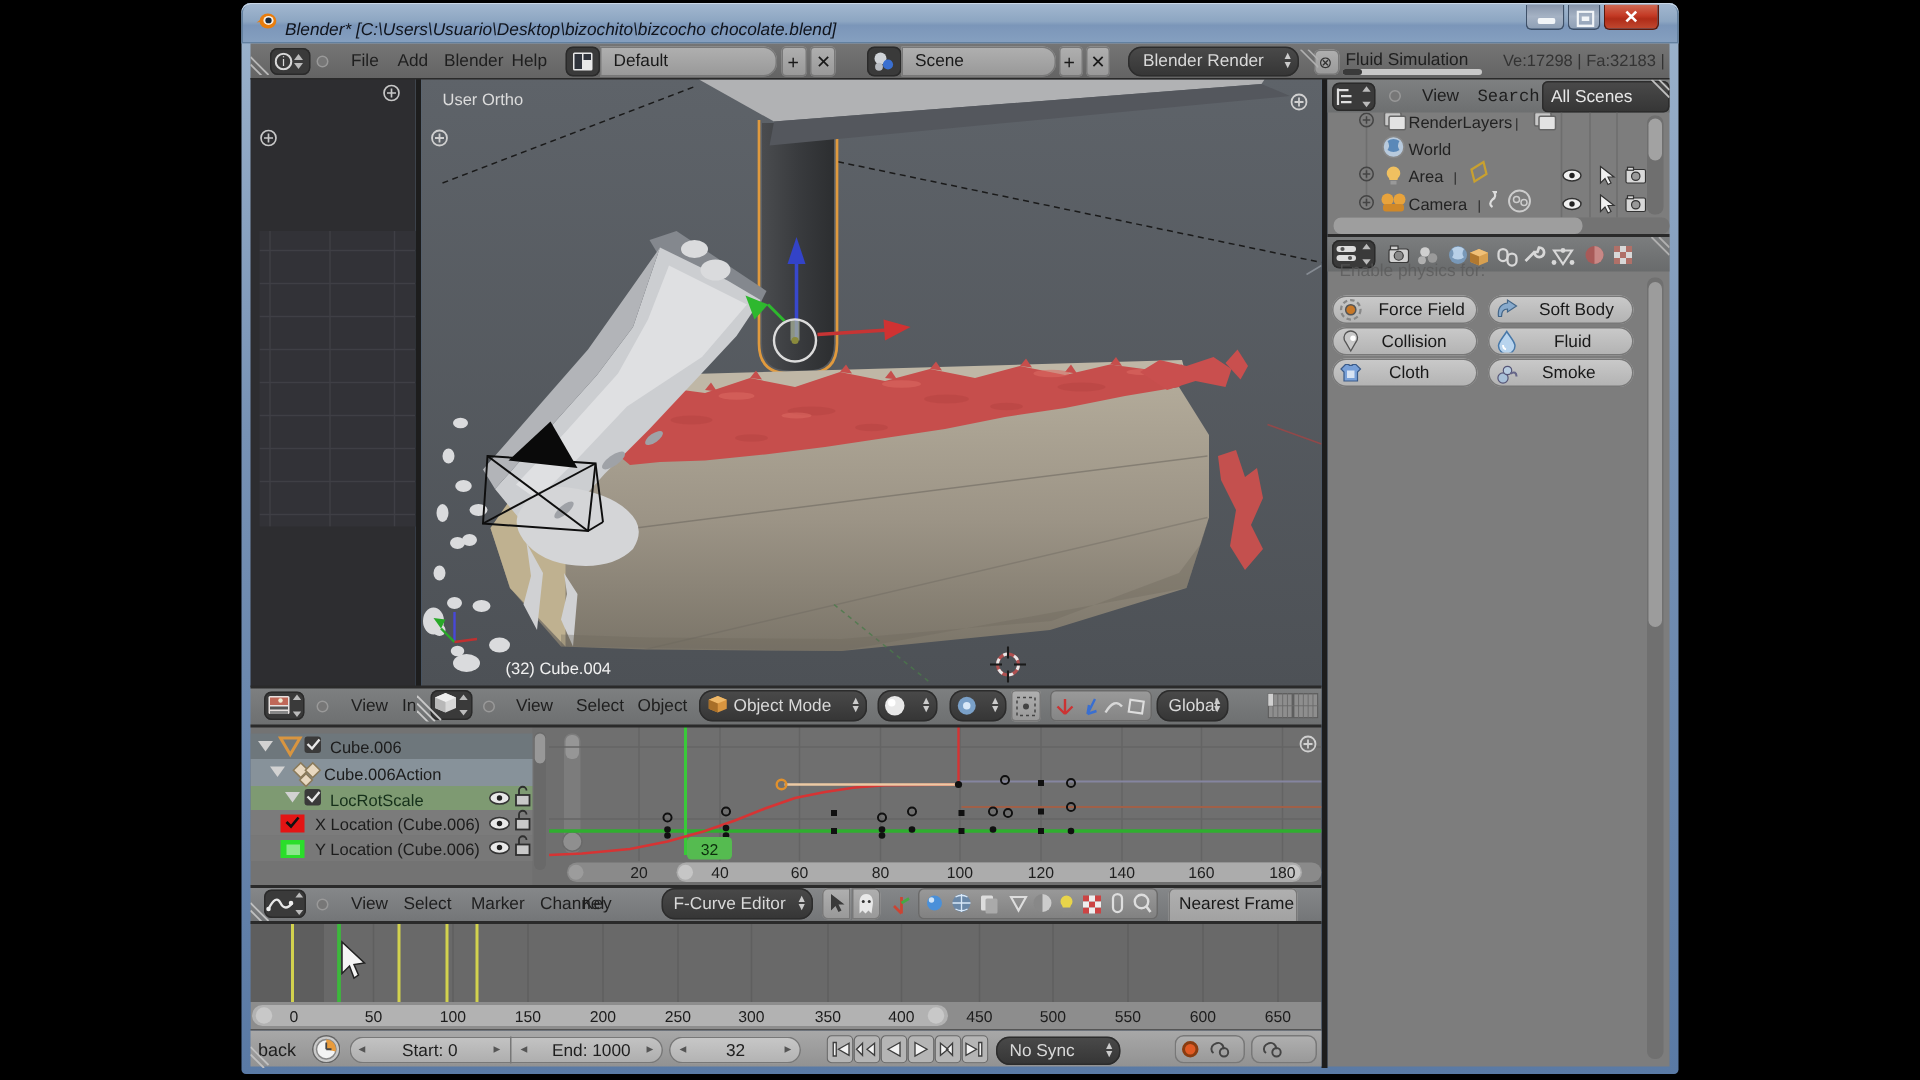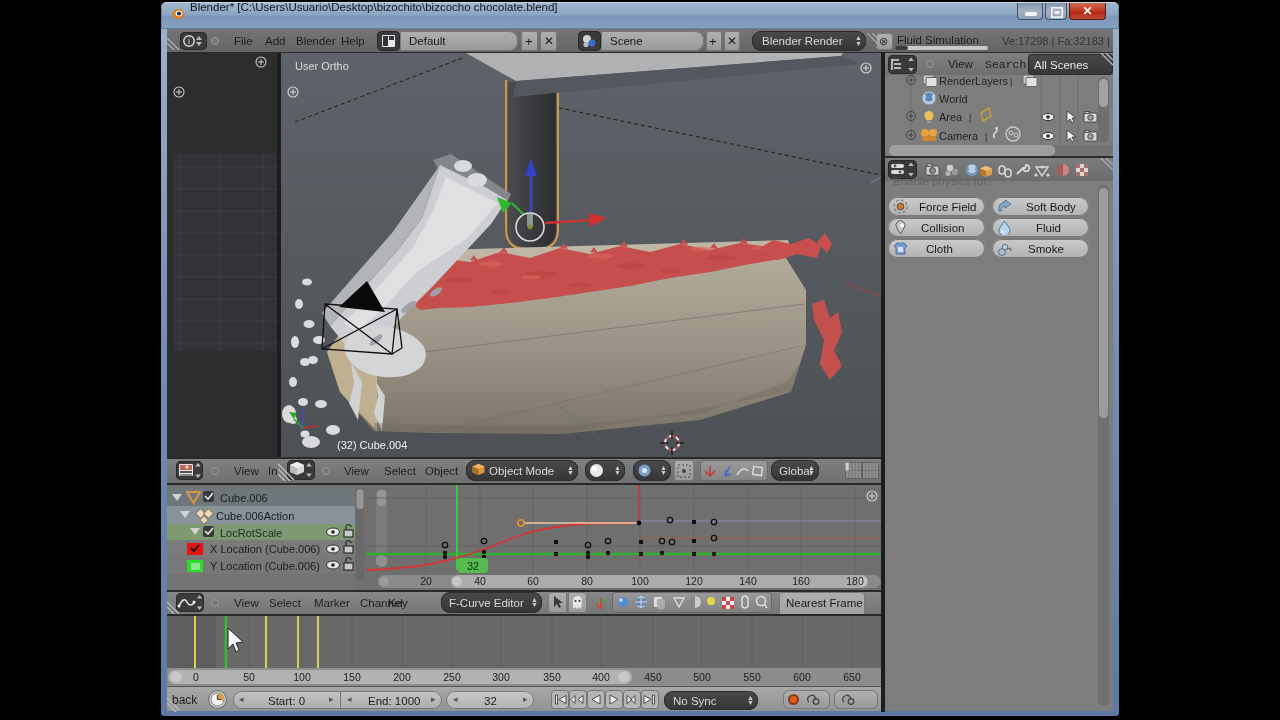--- a/index.html
+++ b/index.html
@@ -5,21 +5,21 @@
 *{box-sizing:border-box;font-family:"Liberation Sans",sans-serif;}
 #stage{position:relative;width:1280px;height:720px;background:#000;overflow:hidden;}
 .abs{position:absolute;}
 .txt{color:#1e1e1e;font-size:11.5px;line-height:1;}
 
 #win{left:161px;top:2px;width:958px;height:714px;border-radius:6px 6px 3px 3px;
  background:linear-gradient(#9db4cd,#7792b5 40%,#5a7aa5);}
 #titlebar{left:161px;top:2px;width:958px;height:27px;border-radius:6px 6px 0 0;
  background:linear-gradient(180deg,#a3b8d0 0%,#8da6c2 45%,#7b96b9 55%,#86a0c0 100%);
  box-shadow:inset 0 1px 0 #c8d6e6, inset 0 0 0 1px #62809f;}
-#titletxt{left:190px;top:1px;font-size:11.5px;color:#10141c;}
+#titletxt{left:190px;top:14px;font-size:11.5px;color:#10141c;font-style:italic;}
 .winbtn{top:3px;height:17px;border-radius:0 0 4px 4px;border:1px solid #3e5068;border-top:none;
  background:linear-gradient(#8795ab,#a5b2c4 50%,#8fa0b6);}
 #closebtn{background:linear-gradient(#d06a54,#c43b26 45%,#b02c18 60%,#c04830);border-color:#5a1a0e;}
 .winglyph{position:absolute;left:0;top:0;width:100%;height:100%;display:flex;align-items:center;justify-content:center;
  font-size:10px;color:#f5f5f5;font-weight:bold;}
 #infobar{left:167px;top:29px;width:946px;height:23px;background:linear-gradient(#757575,#646464);}
 #hdr3d{left:167px;top:458px;width:714px;height:26px;background:linear-gradient(#7e8081,#6d6f70);}
 #hdrfc{left:167px;top:591px;width:714px;height:24px;background:linear-gradient(#86888a,#737577);}
 #hdrtl{left:167px;top:687px;width:714px;height:24px;background:linear-gradient(#a8a8a8,#929292);}
 .dd{position:absolute;background:linear-gradient(#4a4a4a,#353535);border-radius:9px;color:#d9d9d9;
@@ -886,21 +886,21 @@
   </g>
   <g fill="#f2f2f2" stroke="#3e3e3e" stroke-width="0.9">
    <path d="M4.5 5 v9 h2 v-9Z M15 5.5 l-7 4 l7 4Z"></path>
    <path d="M24 5.5 l-4 4 l4 4Z M32 5.5 l-5 4 l5 4Z"></path>
    <path d="M49 5 l-8 4.5 l8 4.5Z"></path>
    <path d="M59 5 l8 4.5 l-8 4.5Z"></path>
    <path d="M76 5.5 l5 4 l-5 4Z M84 5.5 l-4 4 l4 4Z"></path>
    <path d="M93 5.5 l7 4 l-7 4Z M101.5 5 v9 h2 v-9Z"></path>
   </g>
  </svg>
- <div class="abs dd" style="left:664px;top:691px;width:94px;height:19px;">
+ <div class="abs dd" style="left:664px;top:691px;width:83px;height:19px;">
   <span style="position:absolute;left:9px;top:4px;">No Sync</span>
   <span class="updn">▲<br>▼</span>
     </div>
  <div class="abs fld" style="left:783px;top:690px;width:47px;height:19px;border-radius:6px;"></div>
  <div class="abs" style="left:788px;top:694px;width:11px;height:11px;border-radius:50%;background:#e05a24;border:2px solid #893c10;"></div>
  <svg class="abs" style="left:805px;top:693px" width="16" height="13">
       <path d="M4 9 a3.4 3.4 0 0 1 0-5.5 l2-1 a3.4 3.4 0 0 1 4.5 4" fill="none" stroke="#444" stroke-width="1.3"></path>
       <circle cx="11" cy="8.5" r="2.8" fill="none" stroke="#444" stroke-width="1.3"></circle>
     </svg>
  <div class="abs fld" style="left:834px;top:690px;width:44px;height:19px;border-radius:6px;">

